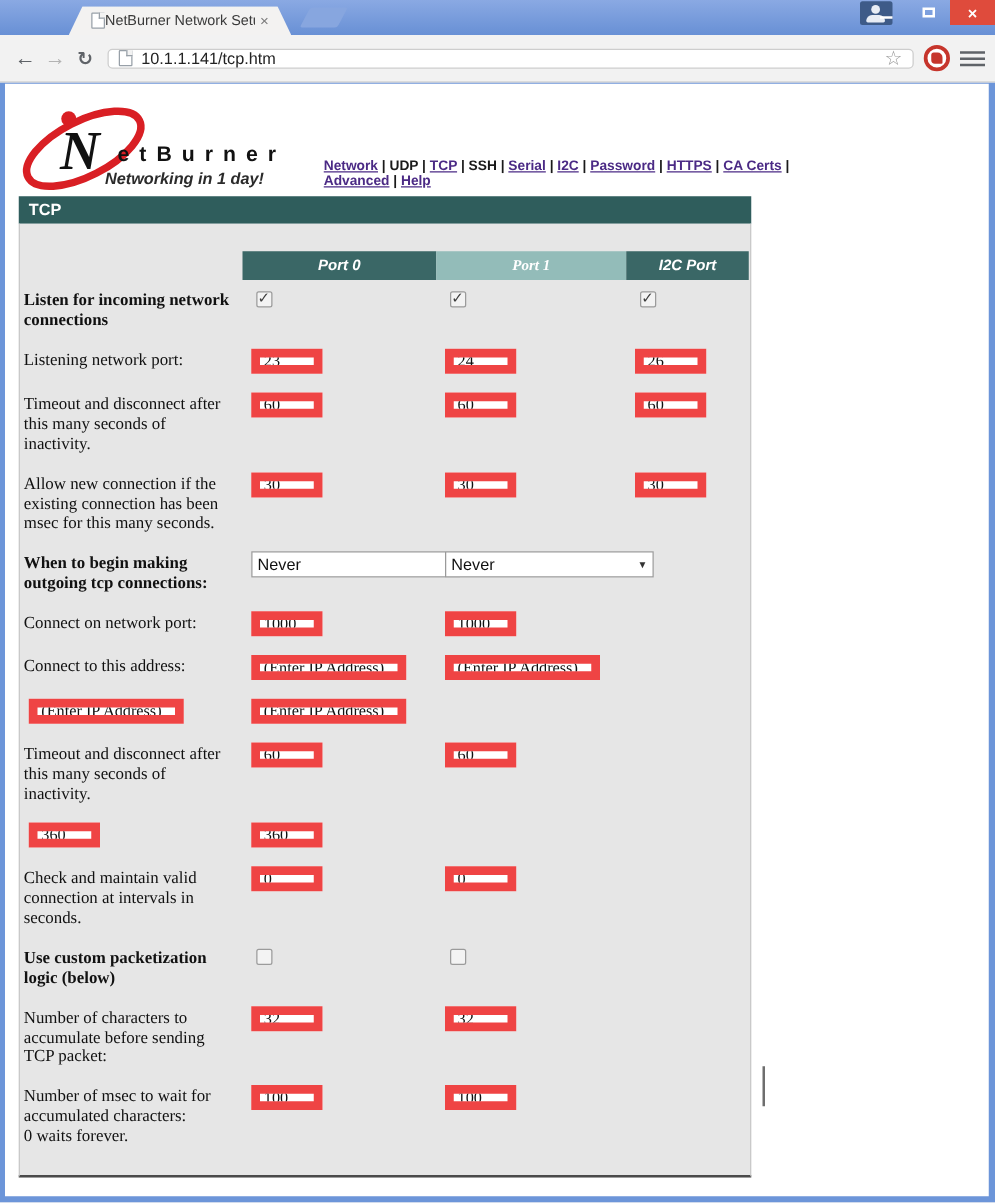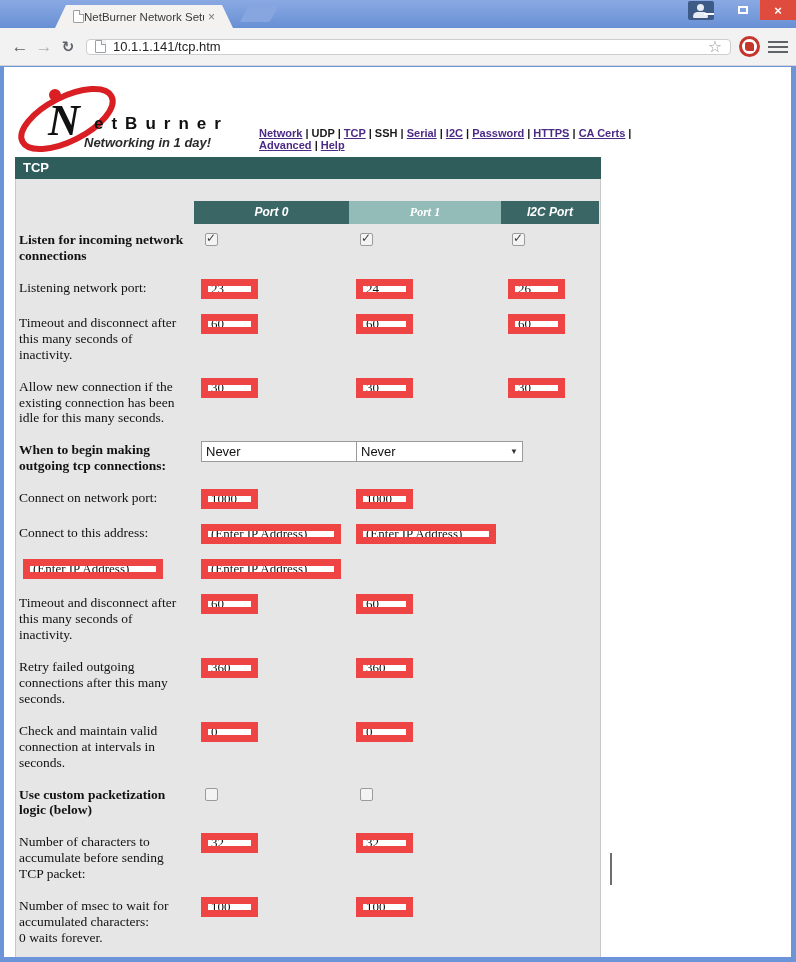--- a/index.html
+++ b/index.html
@@ -71,21 +71,21 @@
 
   .row { padding:7px 0 8px 0; }
   .lbl { font-family:"Liberation Serif", "DejaVu Serif", serif; font-size:13.5px; color:#111;
     line-height:1.18; padding:1px 6px 0 3px; }
   .lbl.b { font-weight:bold; }
   .lbl .sub { display:block; }
   .cell { padding-left:7px; }
   .cell input[type=text] { height:20px; border:7px solid #ef4444; background:#fff; font-size:13px;
     font-family:Liberation Serif, serif; padding:1px 3px; color:#111; }
   .in-small { width:57px; }
-  .in-wide  { width:140px; }
+  .in-wide  { width:124px; }
   .cb { position:relative; display:inline-block; width:13px; height:13px; margin-left:4px; margin-top:2px;
     background:#F3F3F3; border:1px solid #9b9b9b; border-radius:2px; }
   .cb .tick { position:absolute; left:0px; top:-3px; font-size:12px; font-weight:bold; color:#3d3d3d; }
   .select { width:167px; height:21px; background:#fff; border:1px solid #9a9a9a;
     display:flex; align-items:center; font-size:13px; color:#111; padding:0 4px; }
   .select .val { flex:1; }
   .select .arrow { font-size:8px; color:#333; }
   .scroll-artifact { position:absolute; left:594px; top:674px; width:2px; height:32px; background:#6e6e6e; }
 </style>
 </head>
@@ -170,21 +170,21 @@
             <div class="cell"><input type="text" class="in-small" value="24" style=""></div>
             <div class="cell"><input type="text" class="in-small" value="26" style=""></div>
           </div>
           <div class="row">
             <div class="lbl">Timeout and disconnect after this many seconds of inactivity.</div>
             <div class="cell"><input type="text" class="in-small" value="60" style=""></div>
             <div class="cell"><input type="text" class="in-small" value="60" style=""></div>
             <div class="cell"><input type="text" class="in-small" value="60" style=""></div>
           </div>
           <div class="row">
-            <div class="lbl">Allow new connection if the existing connection has been idle for this many seconds.</div>
+            <div class="lbl">Allow new connection if the existing connection has been msec for this many seconds.</div>
             <div class="cell"><input type="text" class="in-small" value="30" style=""></div>
             <div class="cell"><input type="text" class="in-small" value="30" style=""></div>
             <div class="cell"><input type="text" class="in-small" value="30" style=""></div>
           </div>
           <div class="row">
             <div class="lbl b">When to begin making outgoing tcp connections:</div>
             <div class="cell">
               <div class="select">
                 <span class="val">Never</span>
                 <span class="arrow">▼</span>
@@ -215,21 +215,20 @@
             <div class="cell"><input type="text" class="in-wide" value="(Enter IP Address)" style=""></div>
             <div class="cell"></div>
           </div>
           <div class="row">
             <div class="lbl">Timeout and disconnect after this many seconds of inactivity.</div>
             <div class="cell"><input type="text" class="in-small" value="60" style=""></div>
             <div class="cell"><input type="text" class="in-small" value="60" style=""></div>
             <div class="cell"></div>
           </div>
           <div class="row">
-            <div class="lbl">Retry failed outgoing connections after this many seconds.</div>
             <div class="cell"><input type="text" class="in-small" value="360" style=""></div>
             <div class="cell"><input type="text" class="in-small" value="360" style=""></div>
             <div class="cell"></div>
           </div>
           <div class="row">
             <div class="lbl">Check and maintain valid connection at intervals in seconds.</div>
             <div class="cell"><input type="text" class="in-small" value="0" style=""></div>
             <div class="cell"><input type="text" class="in-small" value="0" style=""></div>
             <div class="cell"></div>
           </div>

